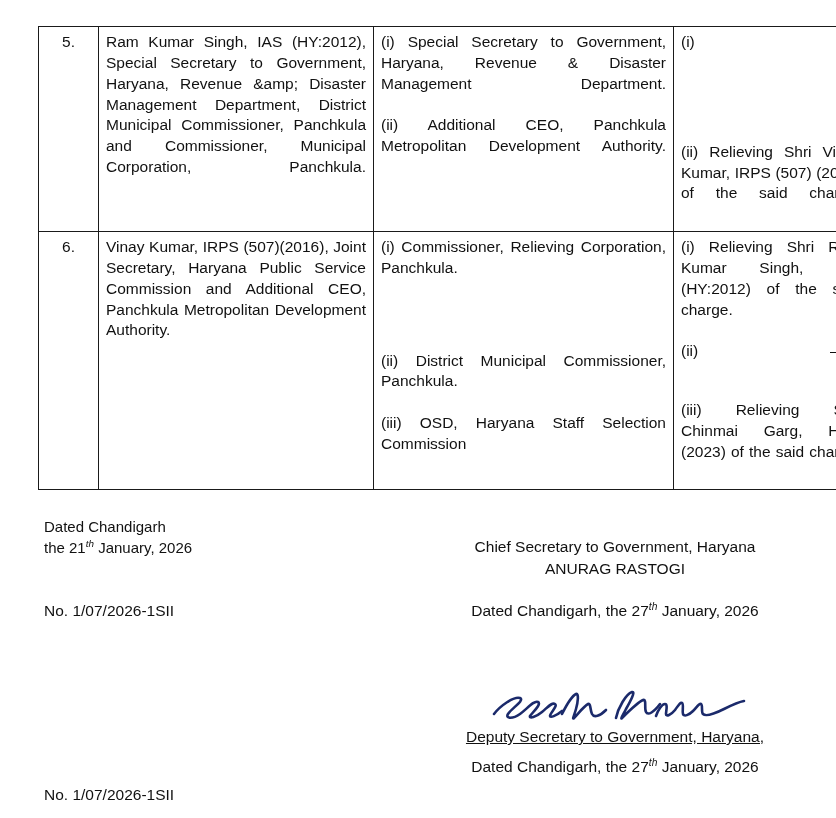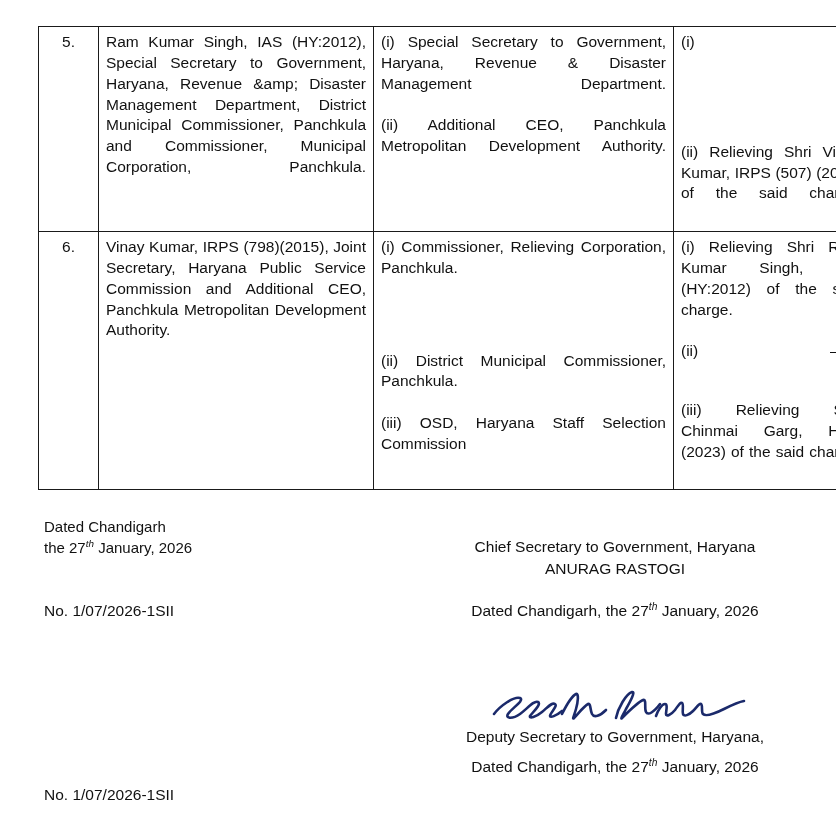--- a/index.html
+++ b/index.html
@@ -119,20 +119,21 @@
   .signature-svg {
     display: block;
     margin: 0 auto;
     height: 42px;
     width: 270px;
   }
   .dsec-line {
     font-size: 15.5px;
     line-height: 1.42;
     position: relative;
+    text-decoration: underline;
   }
   .initial-mark {
     display: inline-block;
     width: 22px;
     height: 20px;
     vertical-align: -6px;
     margin-left: 3px;
   }
   .memo-date-2 {
     font-size: 15.5px;
@@ -178,41 +179,41 @@
           <div class="gap-4"></div>
           <span class="cell-block">(ii) Relieving Shri Vinay Kumar, IRPS (507) (2015) of the said charge.</span>
         </td>
       </tr>
 
       <tr>
         <td class="col-sno">
           <span class="sno">6.</span>
         </td>
         <td class="col-name">
-          <span class="cell-block">Vinay Kumar, IRPS (798)(2015), Joint Secretary, Haryana Public Service Commission and Additional CEO, Panchkula Metropolitan Development Authority.</span>
+          <span class="cell-block">Vinay Kumar, IRPS (507)(2016), Joint Secretary, Haryana Public Service Commission and Additional CEO, Panchkula Metropolitan Development Authority.</span>
         </td>
         <td class="col-post">
           <span class="cell-block">(i) Commissioner, Relieving Corporation, Panchkula.</span>
           <div class="gap-3"></div>
           <span class="cell-block">(ii) District Municipal Commissioner, Panchkula.</span>
           <span class="cell-block">(iii) OSD, Haryana Staff Selection Commission</span>
         </td>
         <td class="col-rem">
           <span class="cell-block">(i) Relieving Shri Ram Kumar Singh, IAS (HY:2012) of the said charge.</span>
           <span class="cell-block">(ii) –do-</span>
           <div class="gap-1"></div>
           <span class="cell-block">(iii) Relieving Shri Chinmai Garg, HCS (2023) of the said charge.</span>
         </td>
       </tr>
     </tbody>
   </table>
 
   <div class="left-dated">
     <div>Dated Chandigarh</div>
-    <div><span>the 27</span><sup>th</sup><span> January, 2026</span></div>
+    <div><span>the 21</span><sup>th</sup><span> January, 2026</span></div>
   </div>
 
   <div class="sig-block">
     <div>Chief Secretary to Government, Haryana</div>
     <div>ANURAG RASTOGI</div>
   </div>
 
   <div class="memo-no-1">No. 1/07/2026-1SII</div>
   <div class="memo-date-1"><span>Dated Chandigarh, the 27</span><sup>th</sup><span> January, 2026</span></div>
 

